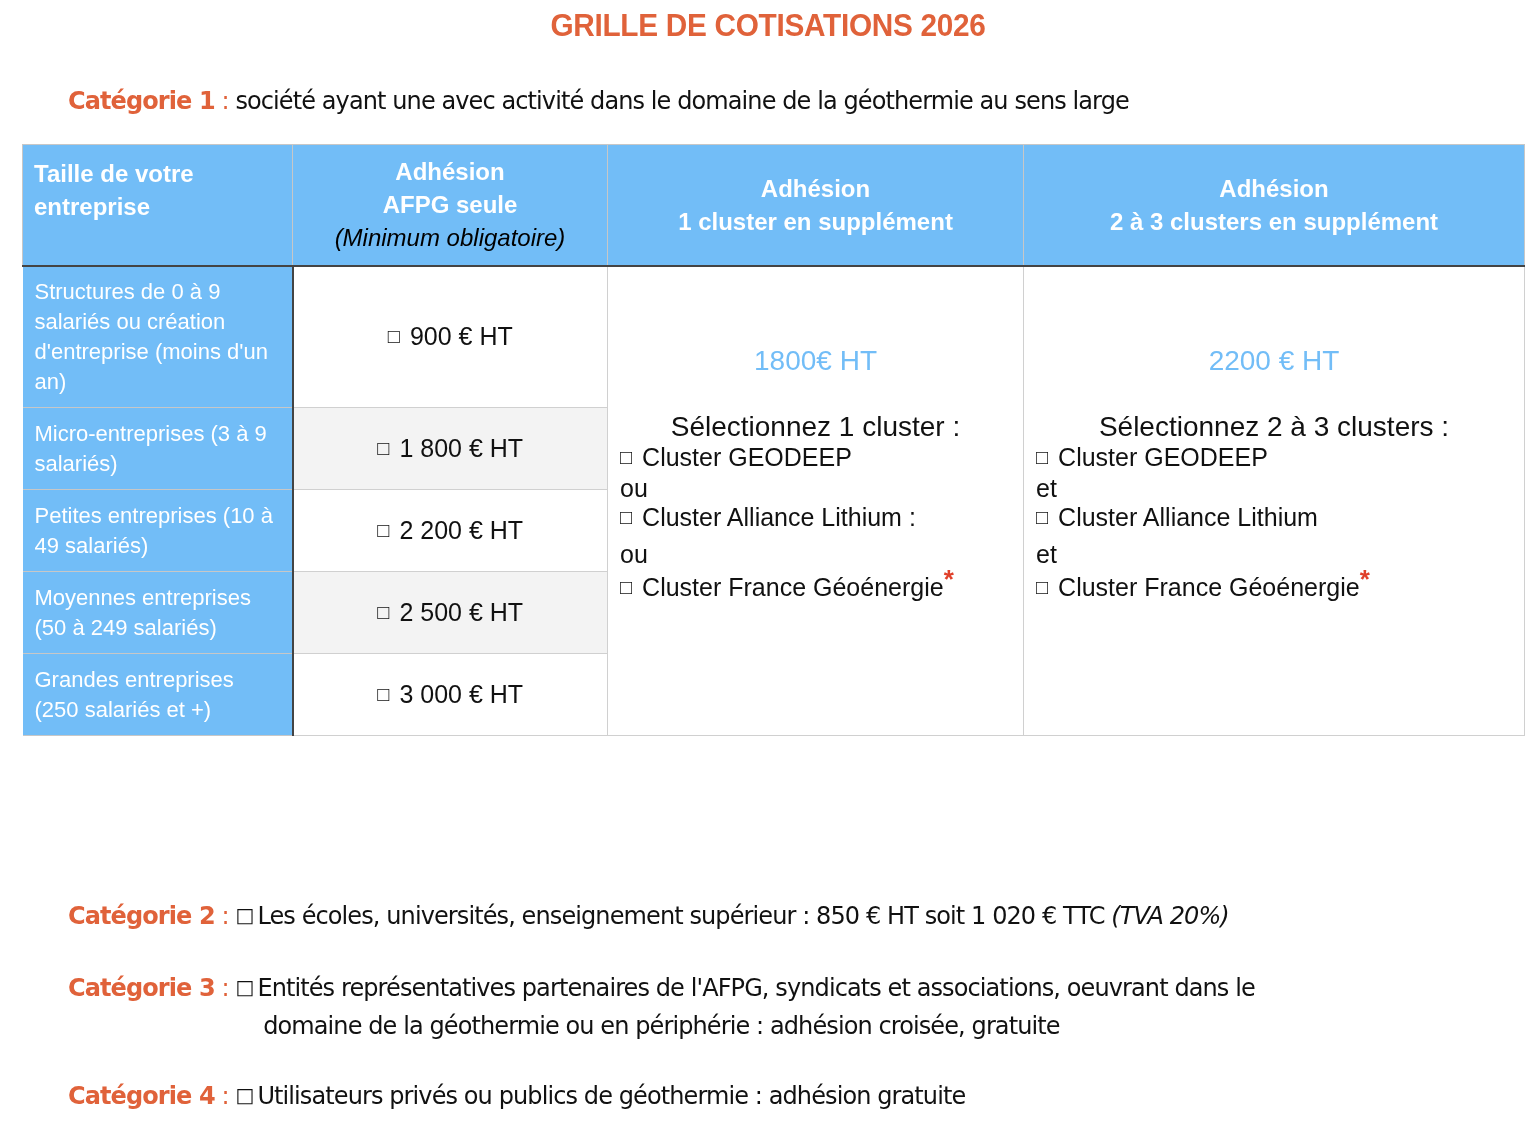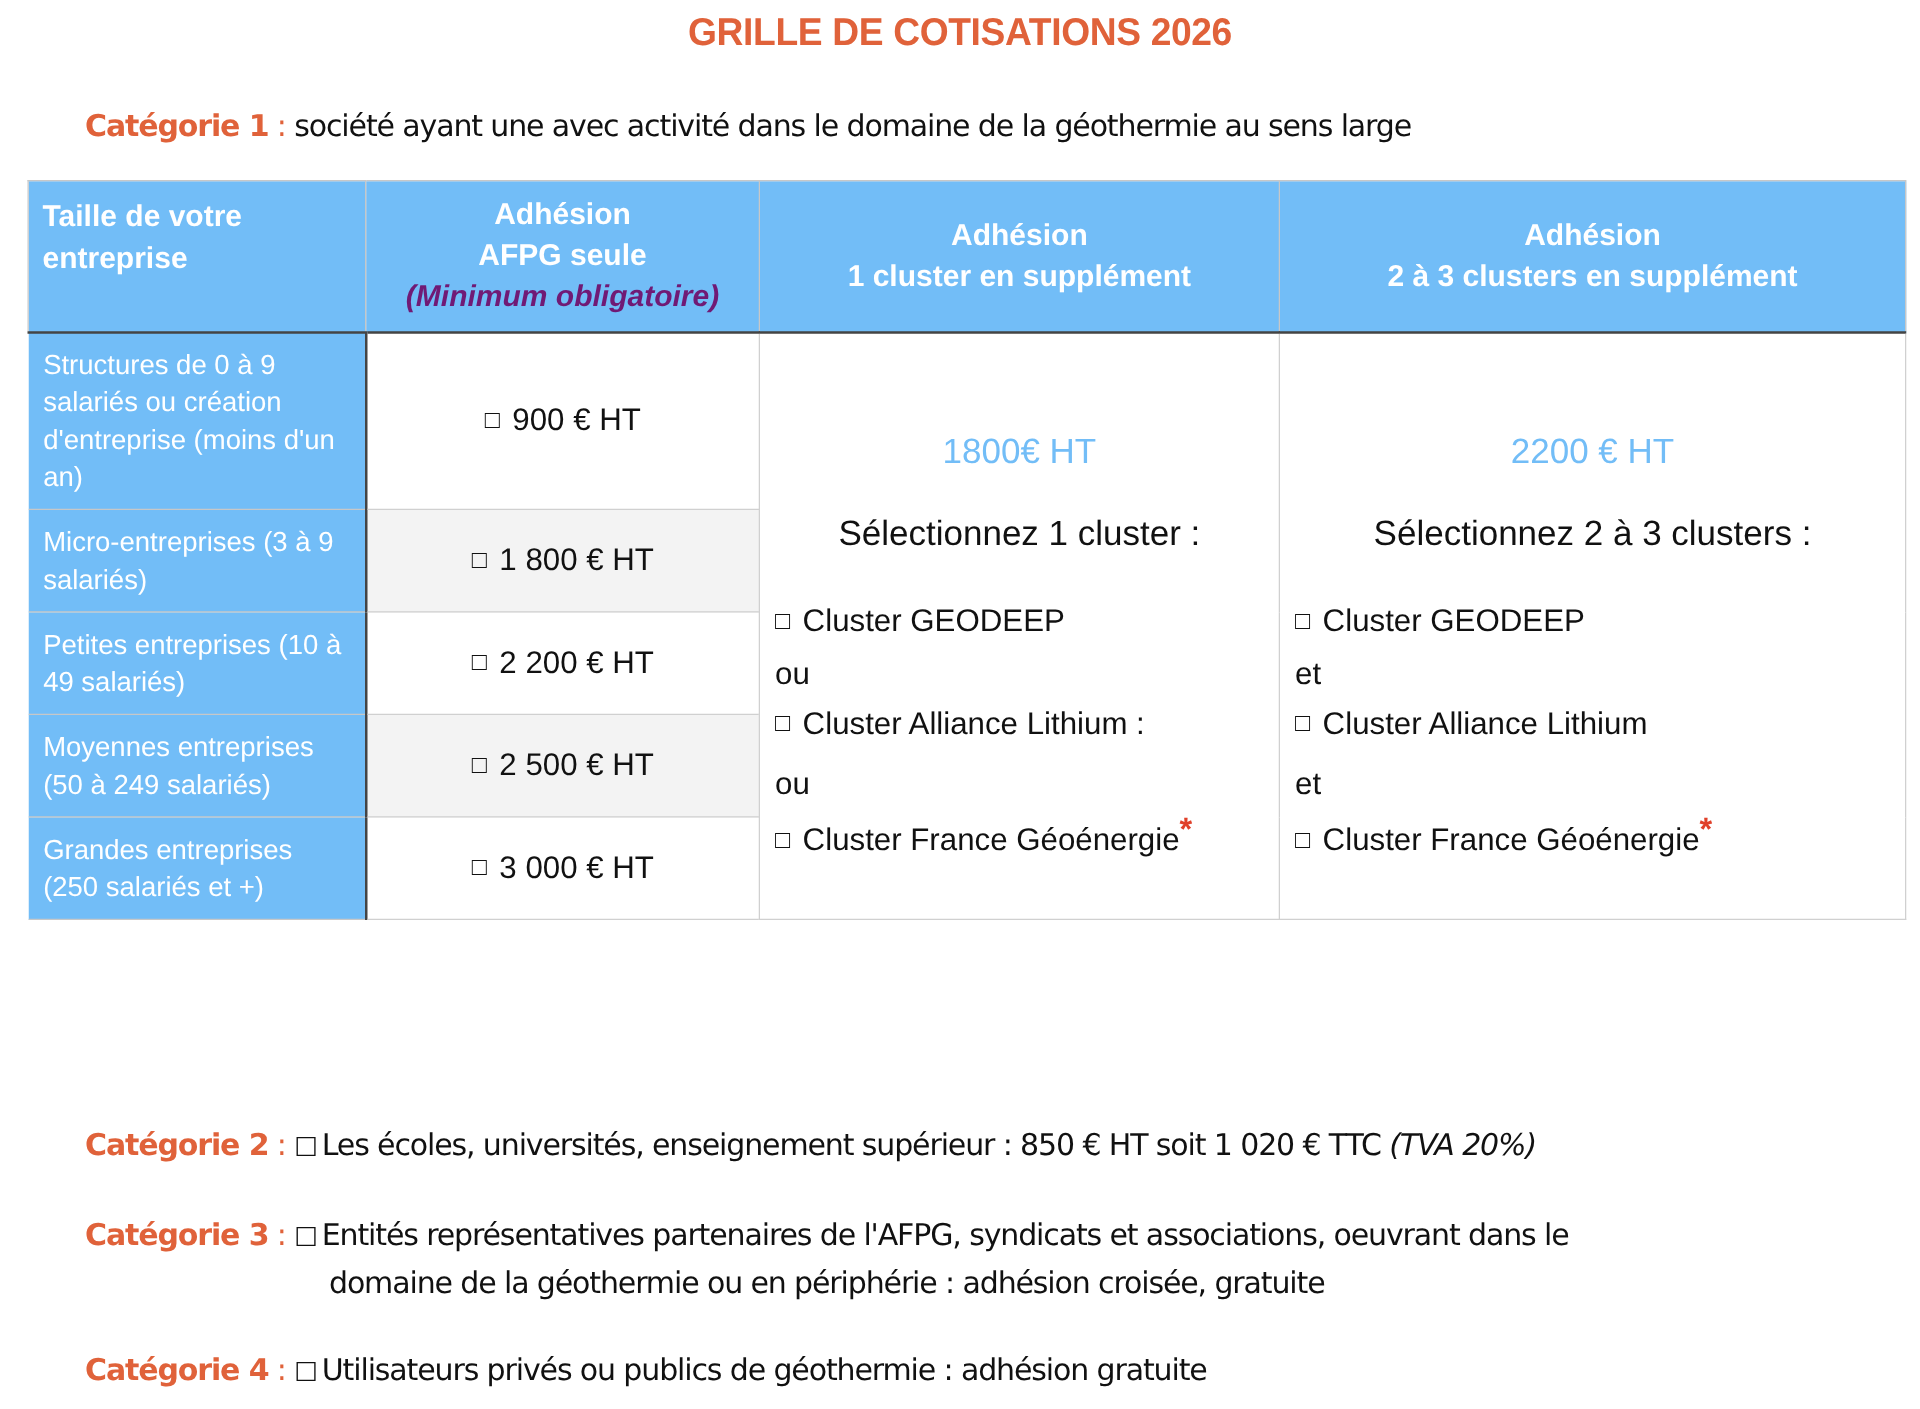--- a/index.html
+++ b/index.html
@@ -23,38 +23,38 @@
     table.grid {
       position: absolute; top: 144px; left: 22px; width: 1502px; border-collapse: collapse;
       font-family: "Liberation Sans", sans-serif; table-layout: fixed;
     }
     table.grid th {
       background: #72bdf7; color: #fff; font-weight: bold; font-size: 24px; line-height: 33px;
       text-align: center; vertical-align: middle; border: 1px solid #c7c7c7; height: 121px;
       padding: 0 8px;
     }
     table.grid th.first { text-align: left; vertical-align: top; padding: 12px 11px; }
-    table.grid th .sub { font-weight: bold; font-style: italic; color: #701a75; }
+    table.grid th .sub { font-weight: normal; font-style: italic; color: #000000; }
     table.grid thead tr { border-bottom: 2px solid #444; }
     table.grid td.size {
       background: #72bdf7; color: #fff; font-size: 22px; line-height: 30px; padding: 0 12px;
       border-bottom: 1px solid #c7c7c7; border-right: 2px solid #444; vertical-align: middle;
     }
     table.grid td.price {
       text-align: center; font-size: 25px; color: #111; border: 1px solid #d0d0d0;
       vertical-align: middle;
     }
     table.grid td.price.alt { background: #f3f3f3; }
     table.grid td.cluster {
       border: 1px solid #d0d0d0; vertical-align: top; padding: 0;
       font-size: 25px; color: #111;
     }
     .cl-price { text-align: center; color: #72bdf7; font-size: 28px; margin-top: 78px; }
     .cl-select { text-align: center; font-size: 28px; margin-top: 34px; }
-    .cl-list { margin-top: 34px; padding-left: 12px; line-height: 40px; }
+    .cl-list { padding-left: 12px; line-height: 29px; }
     .cl-item { display: block; }
     .chk { font-size: 20px; margin-right: 10px; position: relative; top: -2px; }
     .star { color: #e0402a; font-weight: bold; position: relative; top: -8px; font-size: 26px; }
 
     .foot {
       position: absolute; left: 68px; font-family: "DejaVu Sans", sans-serif; font-style: italic;
       font-size: 24px; line-height: 38px; letter-spacing: -1.1px; color: #111;
     }
     .foot .star { font-style: normal; }
     .foot a { color: #111; text-decoration: underline; }

